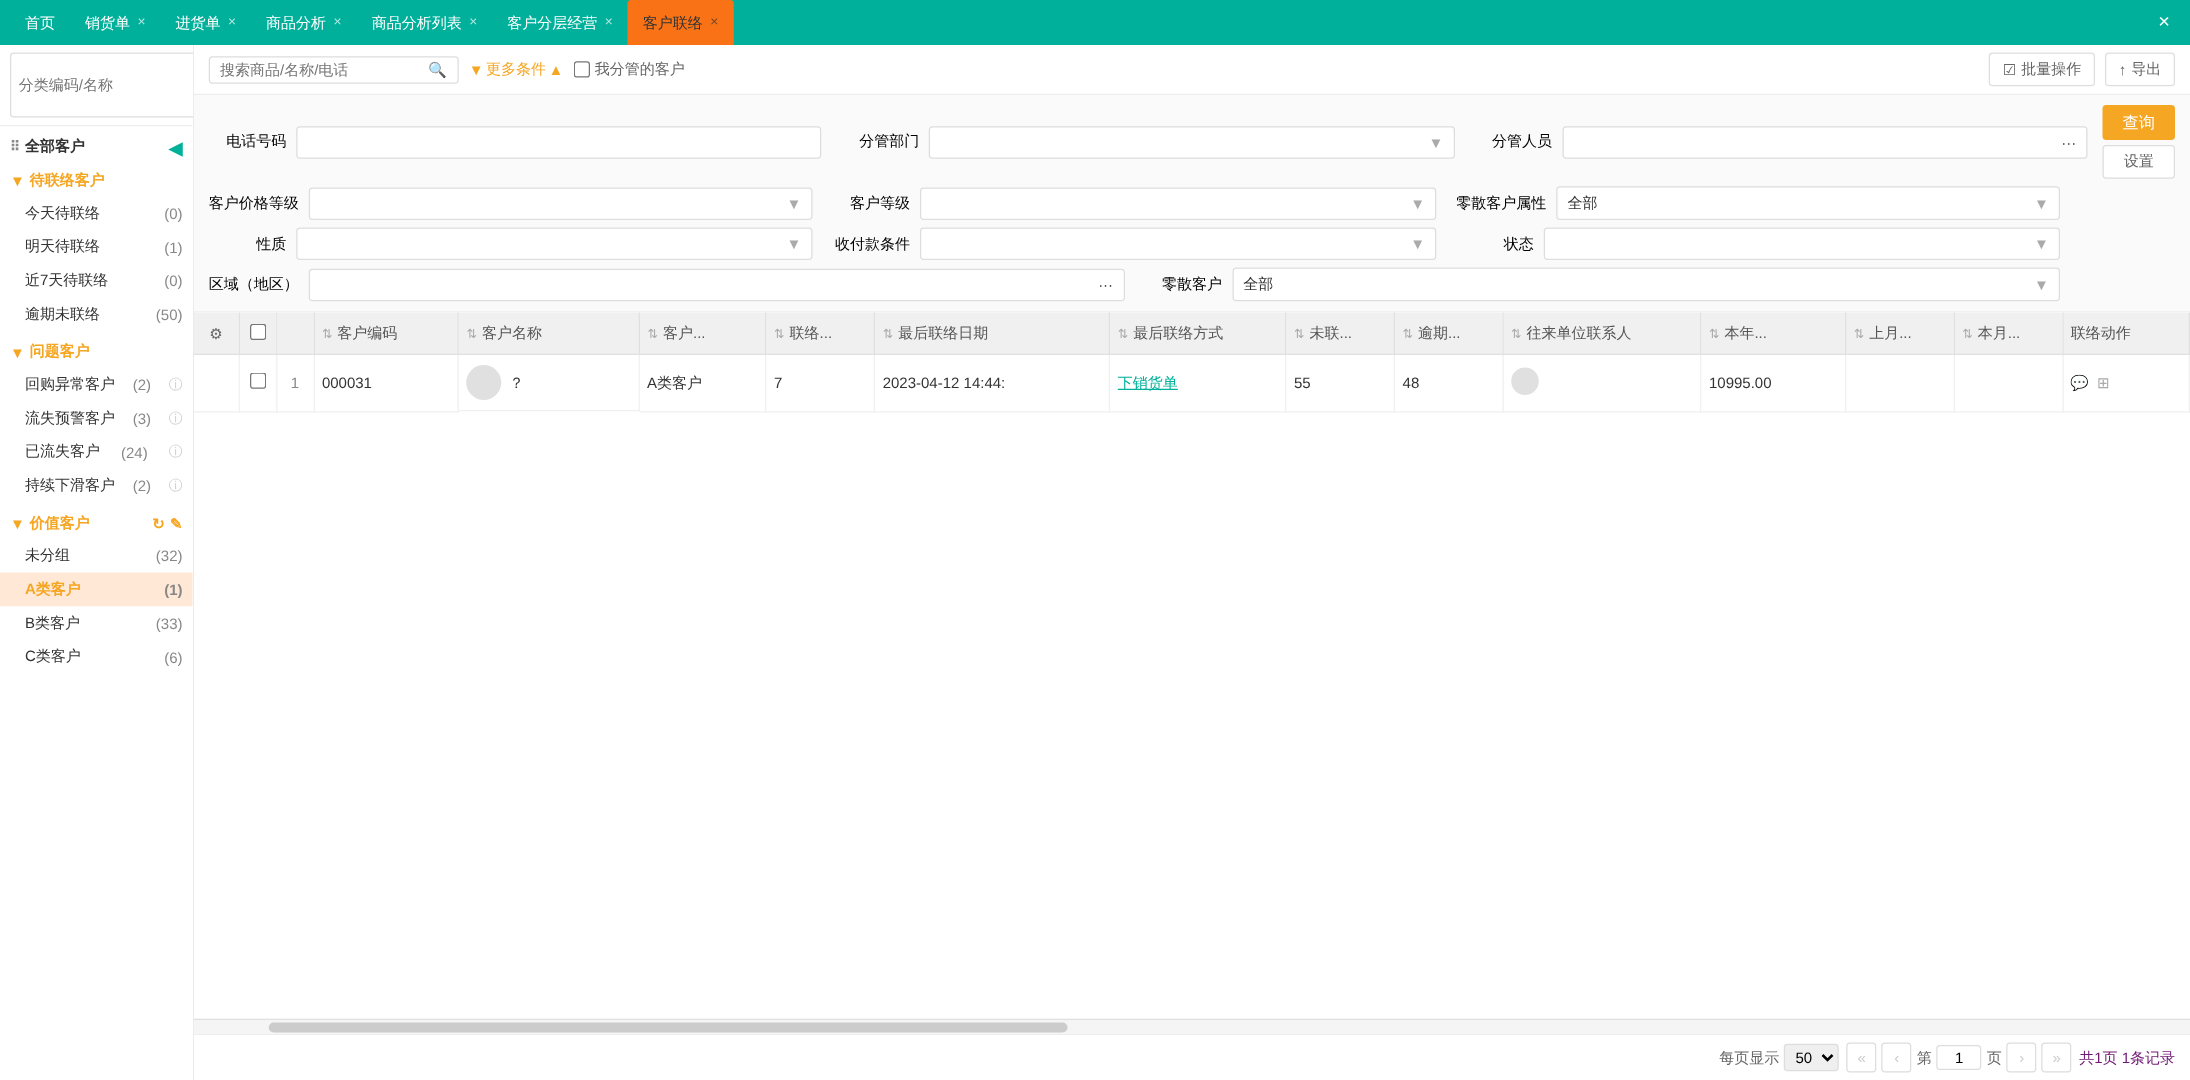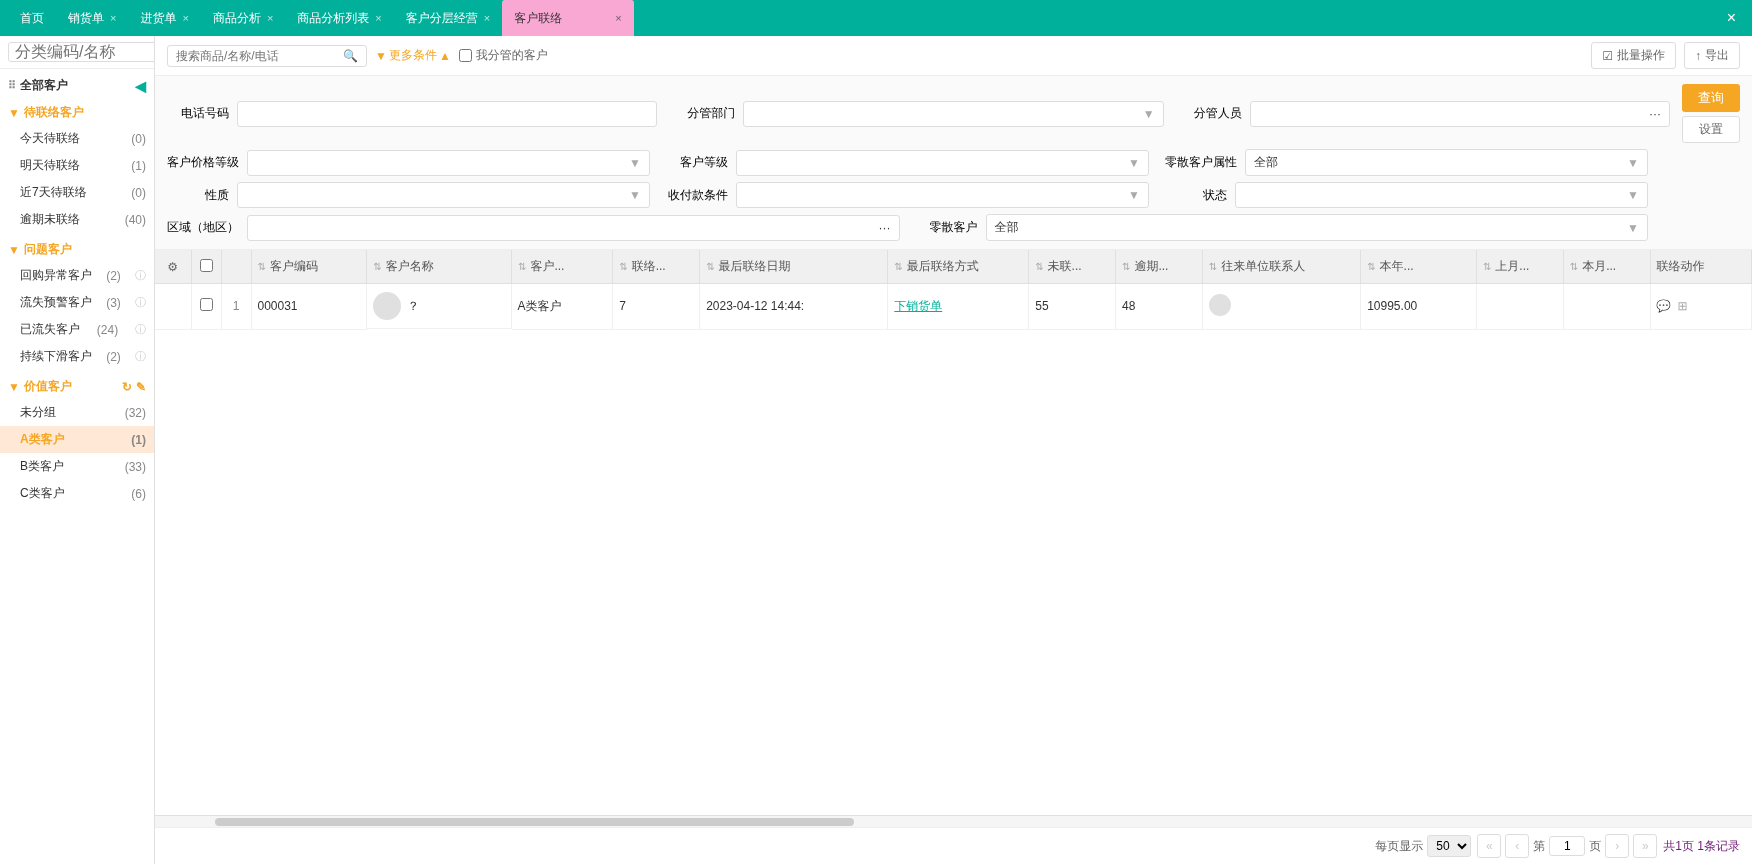--- a/index.html
+++ b/index.html
@@ -9,21 +9,21 @@
     .top-nav {
       display: flex; align-items: center;
       background: #00b09b; 
       height: 36px; padding: 0 8px;
       color: white;
     }
     .top-nav .nav-item {
       padding: 0 12px; height: 36px; display: flex; align-items: center;
       cursor: pointer; white-space: nowrap; color: white; font-size: 13px;
     }
-    .top-nav .nav-item.active { background: #f9a8d4; color: #333; border-radius: 3px 3px 0 0; gap: 47px; }
+    .top-nav .nav-item.active { background: #f97316; color: #333; border-radius: 3px 3px 0 0; }
     .top-nav .nav-item .close-x { margin-left: 6px; font-size: 11px; opacity: 0.7; }
     .top-nav .nav-item.active .close-x { color: #333; }
     .nav-spacer { flex: 1; }
     .top-close { color: white; font-size: 16px; cursor: pointer; padding: 0 8px; }
 
     
     .main-layout { display: flex; height: calc(864px - 36px); }
 
     
     .sidebar {
@@ -31,21 +31,21 @@
       border-right: 1px solid #e0e0e0;
       display: flex; flex-direction: column;
       overflow-y: auto;
     }
     .sidebar-search {
       display: flex; align-items: center;
       padding: 6px 8px; border-bottom: 1px solid #eee;
     }
     .sidebar-search input {
       flex: 1; border: 1px solid #ddd; border-radius: 3px;
-      padding: 0 6px; font-size: 16px; outline: none;
+      padding: 18px 6px; font-size: 12px; outline: none;
       color: #999;
     }
 
     .sidebar-header {
       display: flex; align-items: center; justify-content: space-between;
       padding: 8px 8px 4px 8px; font-weight: bold; color: #333;
     }
     .sidebar-collapse { color: #00b09b; cursor: pointer; font-size: 14px; }
 
     .sidebar-group { padding: 2px 0; }
@@ -224,21 +224,21 @@
         <div class="sidebar-item">
           <span>明天待联络</span>
           <span class="count">(1)</span>
         </div>
         <div class="sidebar-item">
           <span>近7天待联络</span>
           <span class="count">(0)</span>
         </div>
         <div class="sidebar-item">
           <span>逾期未联络</span>
-          <span class="count">(40)</span>
+          <span class="count">(50)</span>
         </div>
       </div>
 
       <div class="sidebar-group">
         <div class="sidebar-group-label">
           <span class="arrow">▼</span>
           <span>问题客户</span>
         </div>
         <div class="sidebar-item">
           <span>回购异常客户</span>

